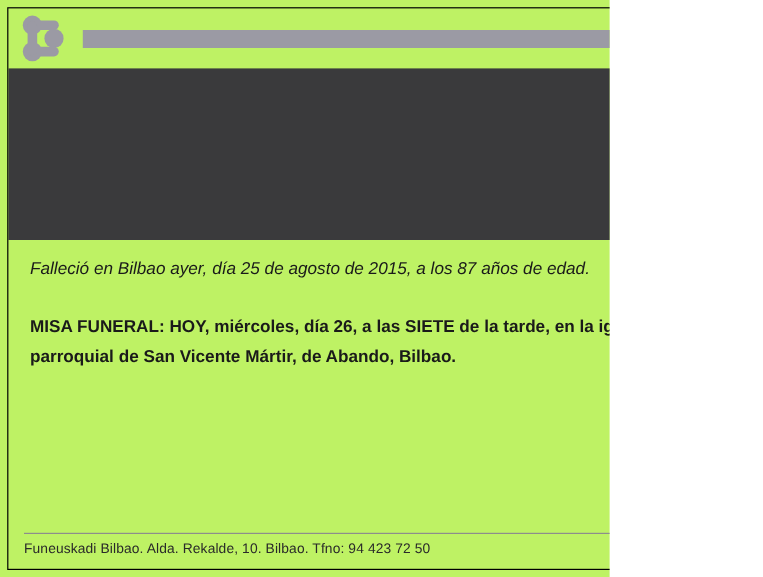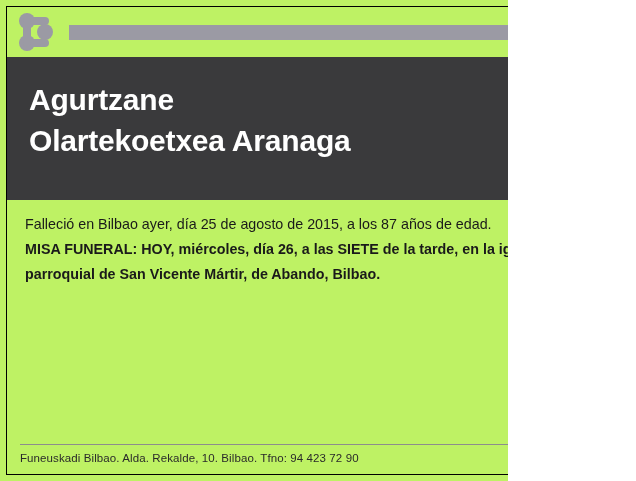--- a/index.html
+++ b/index.html
@@ -112,21 +112,21 @@
     padding: 12px 18px 0 18px;
     box-sizing: border-box;
     color: #111111;
   }
   .para {
     font-size: 14.3px;
     line-height: 25px;
     margin: 0 0 8px 0;
     color: #1a1a1a;
   }
-  .para.first { margin-bottom: 0; }
+  .para.first { margin-bottom: 24px; font-style: italic; }
   .para.strong {
     font-weight: bold;
     margin-bottom: 10px;
   }
 
   
   .footer-rule {
     position: absolute;
     left: 20px;
     top: 444px;
@@ -161,24 +161,20 @@
           <rect x="9" y="29" width="26" height="8" rx="4"></rect>
           <rect x="9" y="8" width="8" height="28" rx="4"></rect>
         </g>
       </svg>
     </div>
     <div class="header-bar"></div>
     <div class="qepd">Q. E. P. D.</div>
   </div>
 
   <div class="name-block">
-    <div class="name-text">
-      <span>Agurtzane</span>
-      <span class="line2">Olartekoetxea Aranaga</span>
-    </div>
     <div class="portrait">
       <svg width="88" height="127" viewBox="0 0 88 127">
         <rect x="0" y="0" width="88" height="127" fill="#c2c0bd"></rect>
         <rect x="0" y="0" width="88" height="127" fill="#a9a7a4" opacity="0.35"></rect>
 
         <path d="M2 127 C6 96 22 88 44 88 C66 88 82 96 86 127 Z" fill="#6e6c6b"></path>
         <path d="M30 90 L44 113 L58 90 L52 86 L36 86 Z" fill="#d6d4d1"></path>
 
         <rect x="34" y="72" width="20" height="20" fill="#9b8e85"></rect>
 
@@ -198,14 +194,14 @@
       </svg>
     </div>
   </div>
 
   <div class="body">
     <p class="para first">Falleció en Bilbao ayer, día 25 de agosto de 2015, a los 87 años de edad.</p>
     <p class="para strong">MISA FUNERAL: HOY, miércoles, día 26, a las SIETE de la tarde, en la iglesia parroquial de San Vicente Mártir, de Abando, Bilbao.</p>
   </div>
 
   <div class="footer-rule"></div>
-  <div class="footer">Funeuskadi Bilbao. Alda. Rekalde, 10. Bilbao. Tfno: 94 423 72 90</div>
+  <div class="footer">Funeuskadi Bilbao. Alda. Rekalde, 10. Bilbao. Tfno: 94 423 72 50</div>
 </div>
 
 </body></html>

